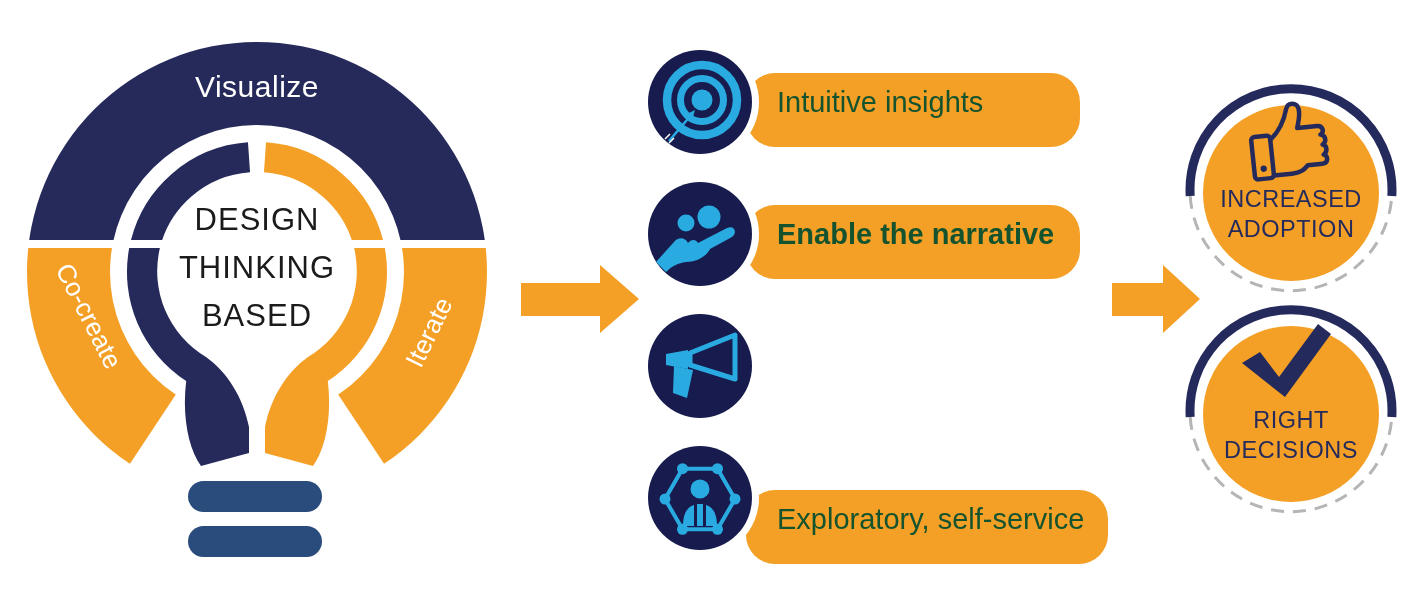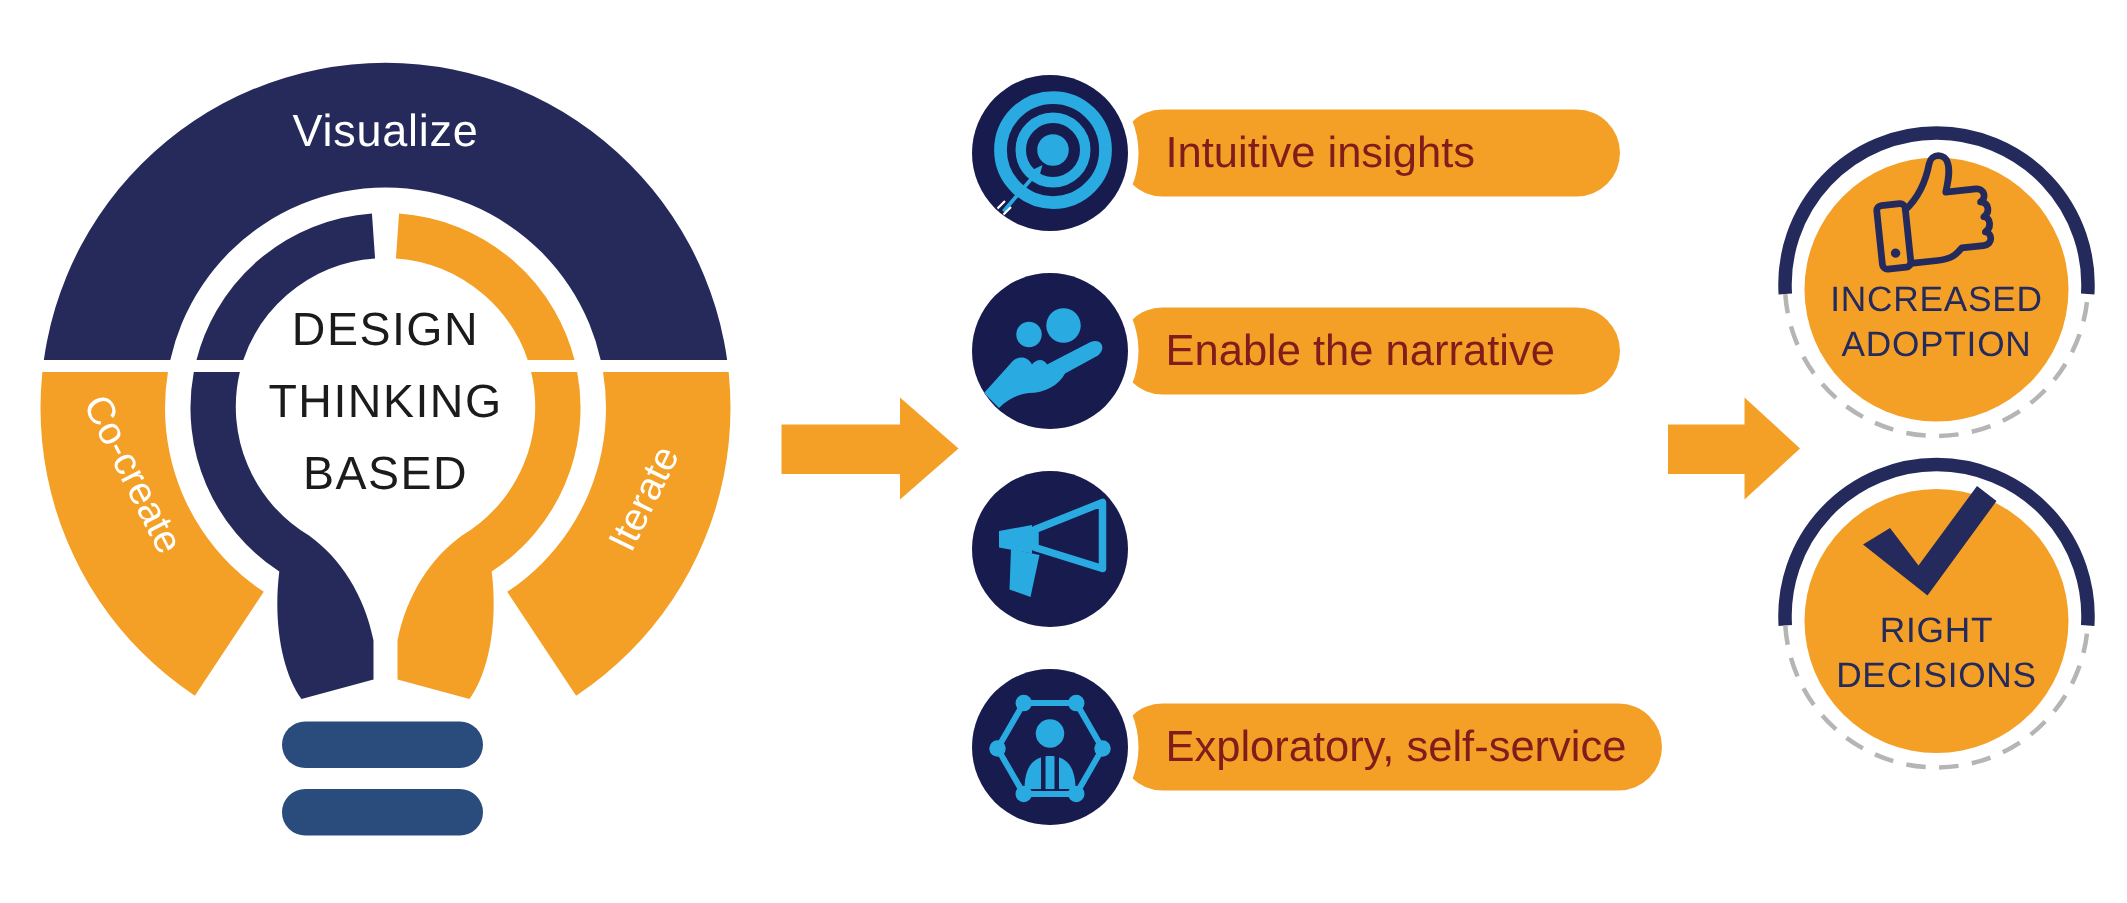--- a/index.html
+++ b/index.html
@@ -9,27 +9,27 @@
   }
   svg{position:absolute;display:block;}
   svg text{font-family:"Liberation Sans",sans-serif;}
   #left-diagram{left:0;top:0;}
   .fcircle{
     position:absolute;left:648px;width:104px;height:104px;border-radius:50%;
     background:#171B4D;box-shadow:0 0 0 7px #ffffff;z-index:2;
   }
   .fcircle svg{left:0;top:0;}
   .pill{
-    position:absolute;left:746px;height:58px;border-radius:29px;background:#F4A026;z-index:1;
-    color:#7f1d1d;font-size:29px;line-height:58px;padding-left:31px;box-sizing:border-box;
+    position:absolute;left:746px;height:74px;border-radius:29px;background:#F4A026;z-index:1;
+    color:#14532d;font-size:29px;line-height:58px;padding-left:31px;box-sizing:border-box;
     white-space:nowrap;
   }
   .r1{top:50px;} .r2{top:182px;} .r3{top:314px;} .r4{top:446px;}
-  .p1{top:73px;width:334px;} .p2{top:205px;width:334px;}
-  .p3{top:337px;width:362px;} .p4{top:469px;width:362px;}
+  .p1{top:73px;width:334px;} .p2{top:205px;width:334px;font-weight:bold;}
+  .p3{top:337px;width:362px;} .p4{top:490px;width:362px;}
   #arrow-1{left:515px;top:260px;}
   #arrow-2{left:1105px;top:260px;}
   #right-panel{left:1150px;top:60px;}
 </style>
 </head>
 <body>
 
 <div id="canvas">
 
   <svg id="left-diagram" width="520" height="602" viewBox="0 0 520 602">

